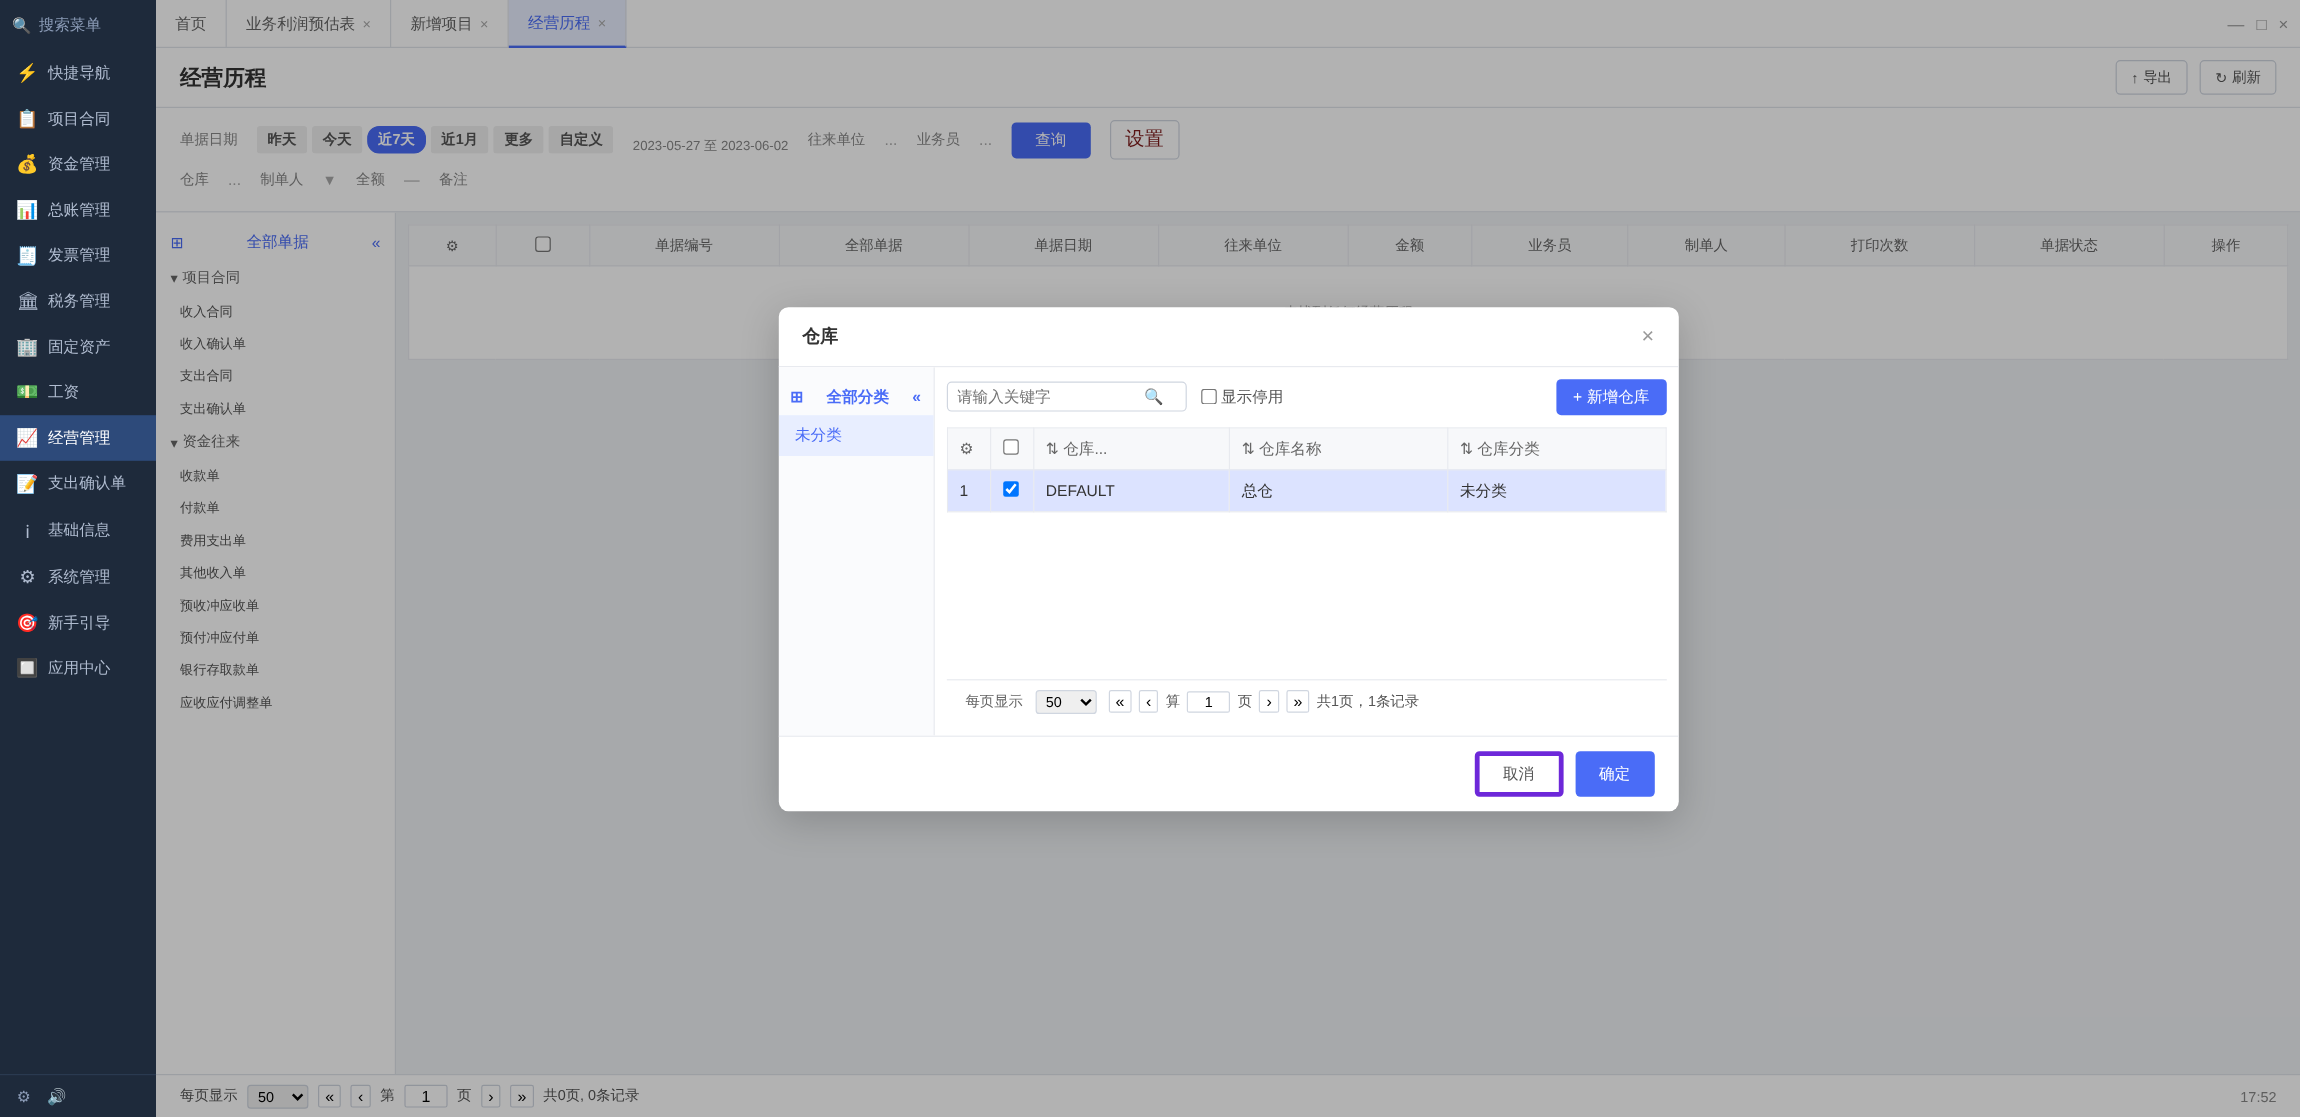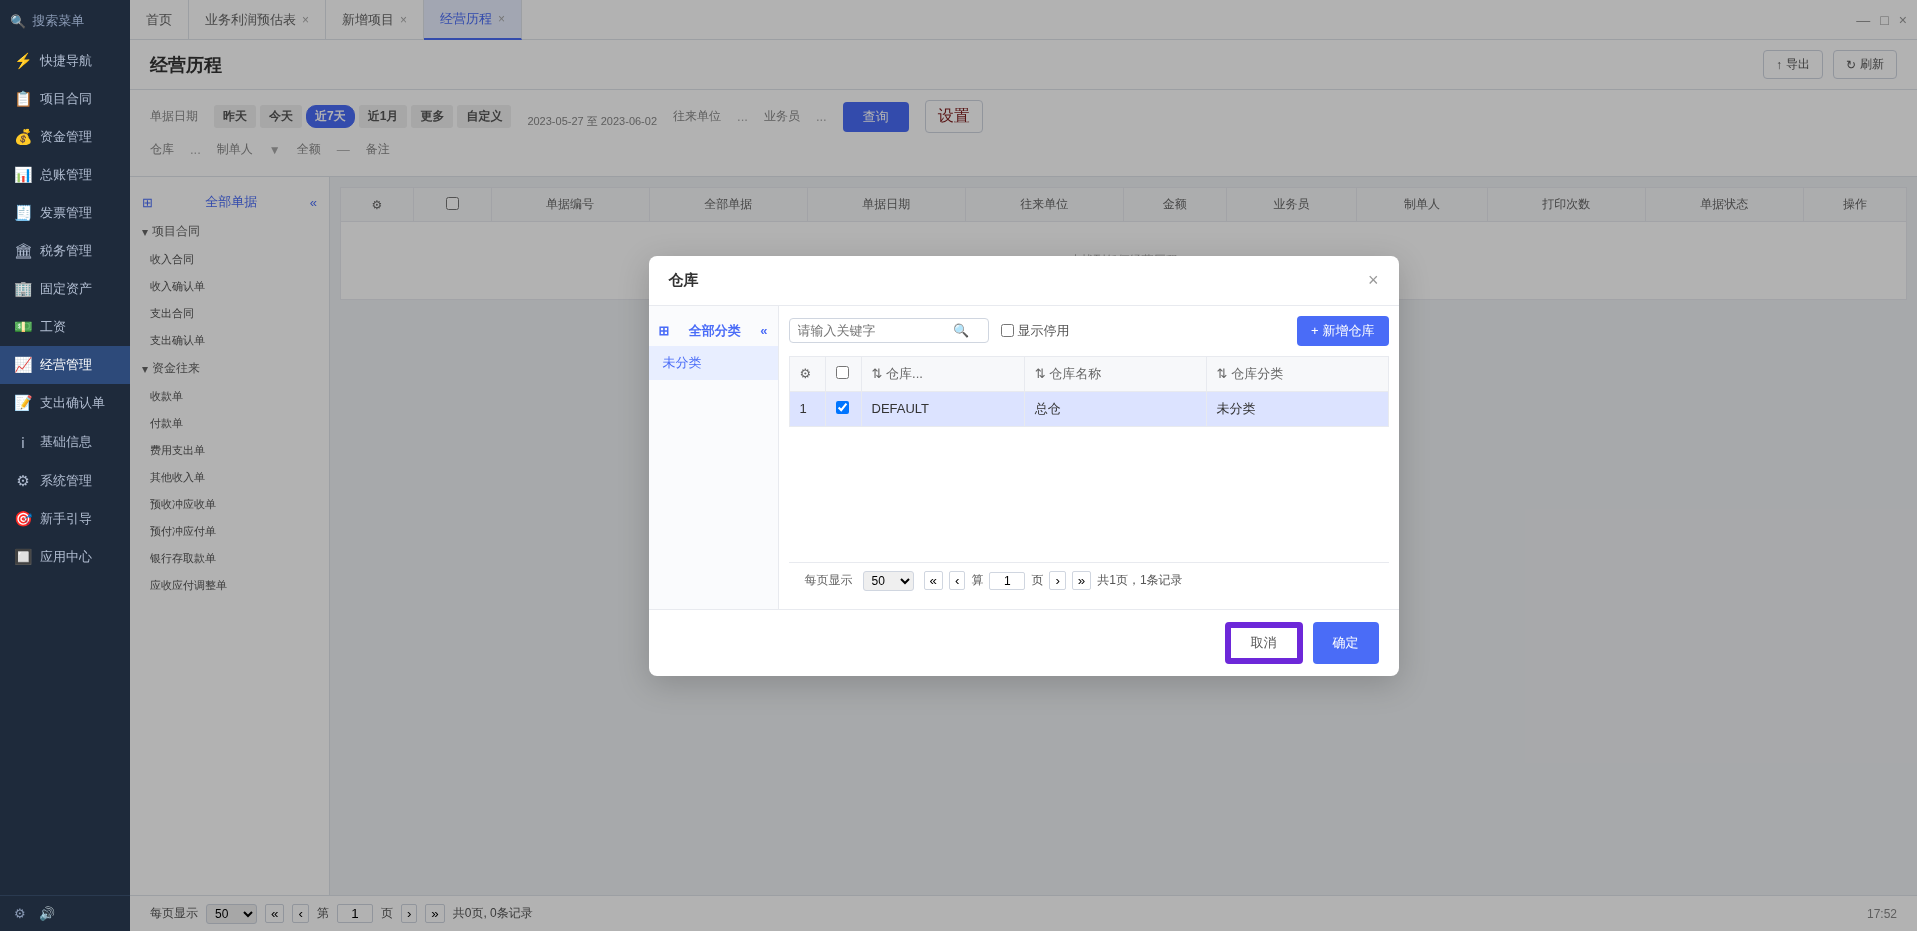--- a/index.html
+++ b/index.html
@@ -169,21 +169,21 @@
       border-top: 1px solid #e8eaef; padding: 8px 16px;
       display: flex; align-items: center; gap: 10px; font-size: 12px; color: #666;
     }
     .modal-footer-bar .page-nav { display: flex; align-items: center; gap: 6px; }
     .modal-footer-bar select { border: 1px solid #d0d6e0; border-radius: 3px; padding: 2px 4px; font-size: 12px; }
     .modal-actions {
       padding: 12px 20px; display: flex; justify-content: flex-end; gap: 10px;
       border-top: 1px solid #e8eaef;
     }
     .btn-cancel {
-      border: 6px solid #6d28d9; background: #fff; border-radius: 4px;
+      border: 4px solid #6d28d9; background: #fff; border-radius: 4px;
       padding: 6px 20px; cursor: pointer; font-size: 13px; color: #555;
     }
     .btn-confirm {
       background: #4a6cf7; color: #fff; border: none; border-radius: 4px;
       padding: 6px 20px; cursor: pointer; font-size: 13px;
     }
 
     .settings-btn {
       border: 1px solid #d0d6e0; background: #fff; border-radius: 4px;
       padding: 5px 12px; cursor: pointer; color: #7f1d1d; font-size: 16px;

